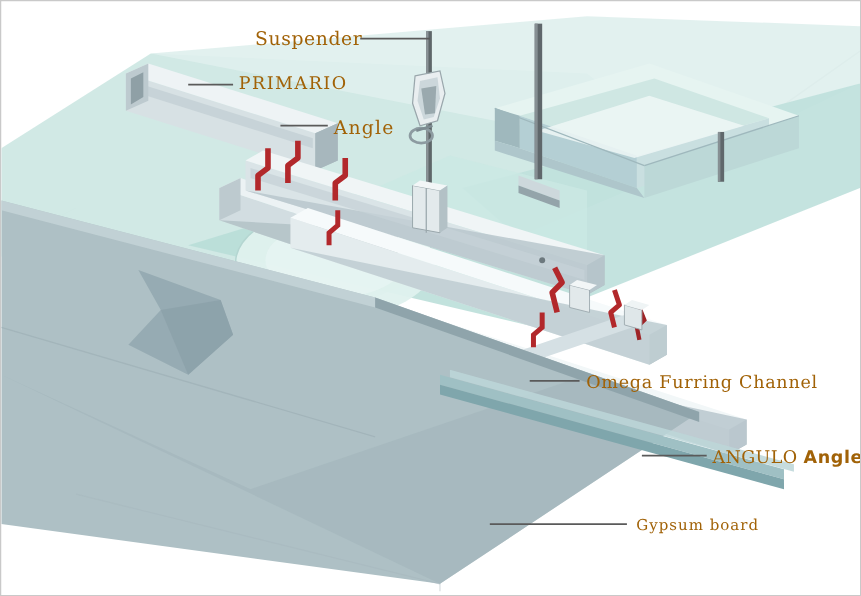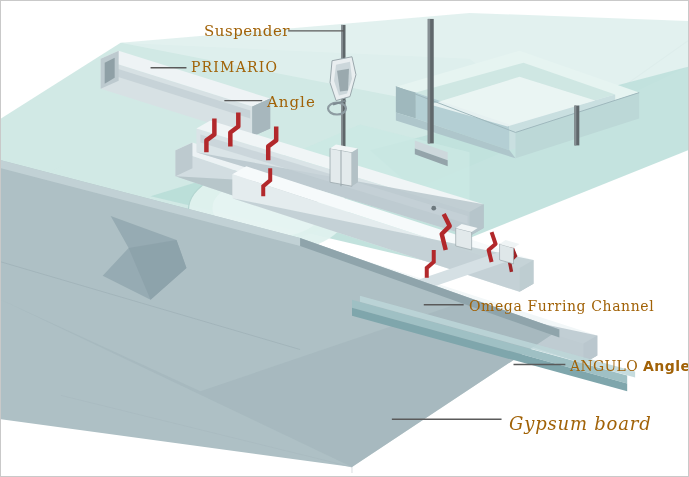--- a/index.html
+++ b/index.html
@@ -9,21 +9,21 @@
   #scene{position:absolute;inset:0;width:100%;height:100%;display:block;}
   .lbl{position:absolute;white-space:nowrap;color:#a16207;
        font-family:"DejaVu Serif",serif;letter-spacing:.5px;}
   .lbl-suspender{left:203px;top:21px;font-size:15px;}
   .lbl-primario{left:190px;top:58px;font-size:14px;letter-spacing:1.2px;}
   .lbl-clip{left:266px;top:92px;font-size:15px;letter-spacing:1px;}
   .lbl-omega{left:468px;top:297px;font-size:14px;letter-spacing:.6px;}
   .lbl-angulo{left:569px;top:357px;font-size:14px;}
   .lbl-angulo .es{letter-spacing:.3px;text-align:right;}
   .lbl-angulo .en{font-weight:bold;font-family:"DejaVu Sans",sans-serif;font-size:14px;}
-  .lbl-gypsum{left:508px;top:412px;font-size:18px;letter-spacing:.8px;font-style:italic;}
+  .lbl-gypsum{left:508px;top:412px;font-size:12px;letter-spacing:.8px;}
 </style>
 </head>
 <body>
 
 <div id="stage">
 
   <svg id="scene" viewBox="0 0 689 477" preserveAspectRatio="none">
 
     <g>
       <line x1="689" y1="40" x2="566" y2="127" stroke="#cfd6d8" stroke-width="1.2"></line>

